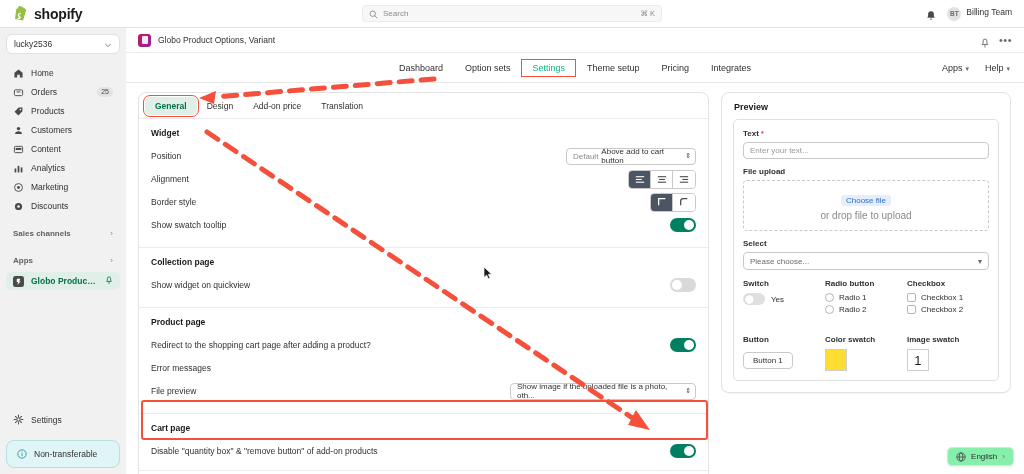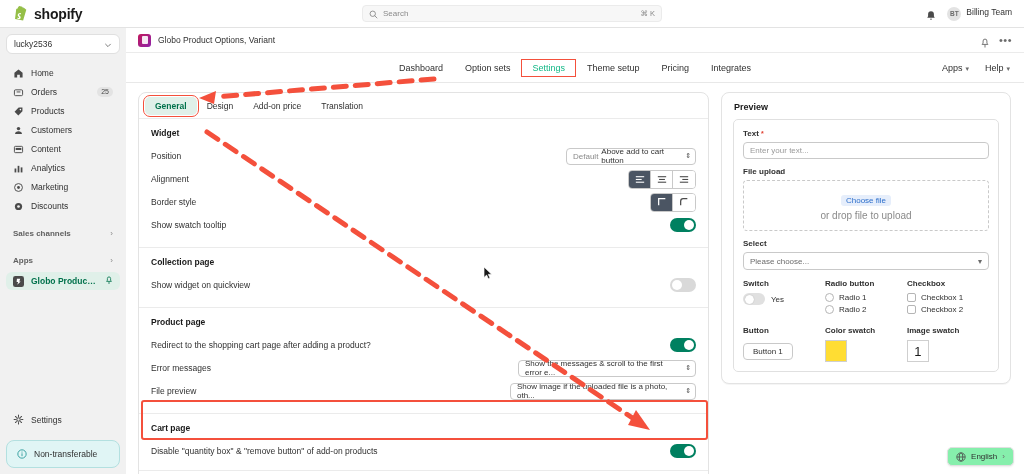--- a/index.html
+++ b/index.html
@@ -181,21 +181,21 @@
   .choose-file {
     display: inline-block; font-size: 8px; color: #2c6ecb; background: #e6eefb;
     padding: 1px 5px; border-radius: 3px; margin-bottom: 4px; cursor: pointer;
   }
   .drop-hint { font-size: 10px; color: #8a8a8a; }
   .f-select {
     height: 18px; border: 1px solid #c9c9c9; border-radius: 4px; display: flex;
     align-items: center; justify-content: space-between; padding: 0 6px;
     font-size: 8px; color: #6b6b6b; margin-bottom: 9px; background: #fff;
   }
-  .triple { display: flex; gap: 0; margin-bottom: 9px; }
+  .triple { display: flex; gap: 0; margin-bottom: 18px; }
   .tri-col { width: 33.33%; }
   .tri-title { font-size: 8px; font-weight: bold; color: #303030; margin-bottom: 5px; }
   .opt-row { display: flex; align-items: center; gap: 5px; margin-bottom: 3px; }
   .opt-txt { font-size: 8px; color: #303030; }
   .radio { width: 9px; height: 9px; border: 1px solid #b5b5b5; border-radius: 50%; background: #fff; }
   .cbox { width: 9px; height: 9px; border: 1px solid #b5b5b5; border-radius: 2px; background: #fff; }
   .sw-row { display: flex; align-items: center; gap: 6px; }
   .mini-toggle { width: 22px; height: 12px; border-radius: 7px; background: #e0e0e0; position: relative; }
   .mini-toggle .knob { position: absolute; top: 1.5px; left: 2px; width: 9px; height: 9px; border-radius: 50%; background: #fff; box-shadow: 0 0 1px rgba(0,0,0,.3); }
   .btn-sample {
@@ -531,26 +531,20 @@
             <div class="row">
               <div class="row-label">Redirect to the shopping cart page after adding a product?</div>
               <div class="row-ctl">
                   <div class="toggle on">
                     <span class="knob"></span>
                   </div>
                 </div>
             </div>
             <div class="row">
               <div class="row-label">Error messages</div>
-              <div class="row-ctl">
-                <div class="selbox" style="width:178px;">
-                  <span>Show the messages &amp; scroll to the first error e...</span>
-                  <span class="arrow">⇕</span>
-                </div>
-              </div>
             </div>
             <div class="row">
               <div class="row-label">File preview</div>
               <div class="row-ctl">
                 <div class="selbox" style="width:186px;">
                   <span>Show image if the uploaded file is a photo, oth...</span>
                   <span class="arrow">⇕</span>
                 </div>
               </div>
             </div>

